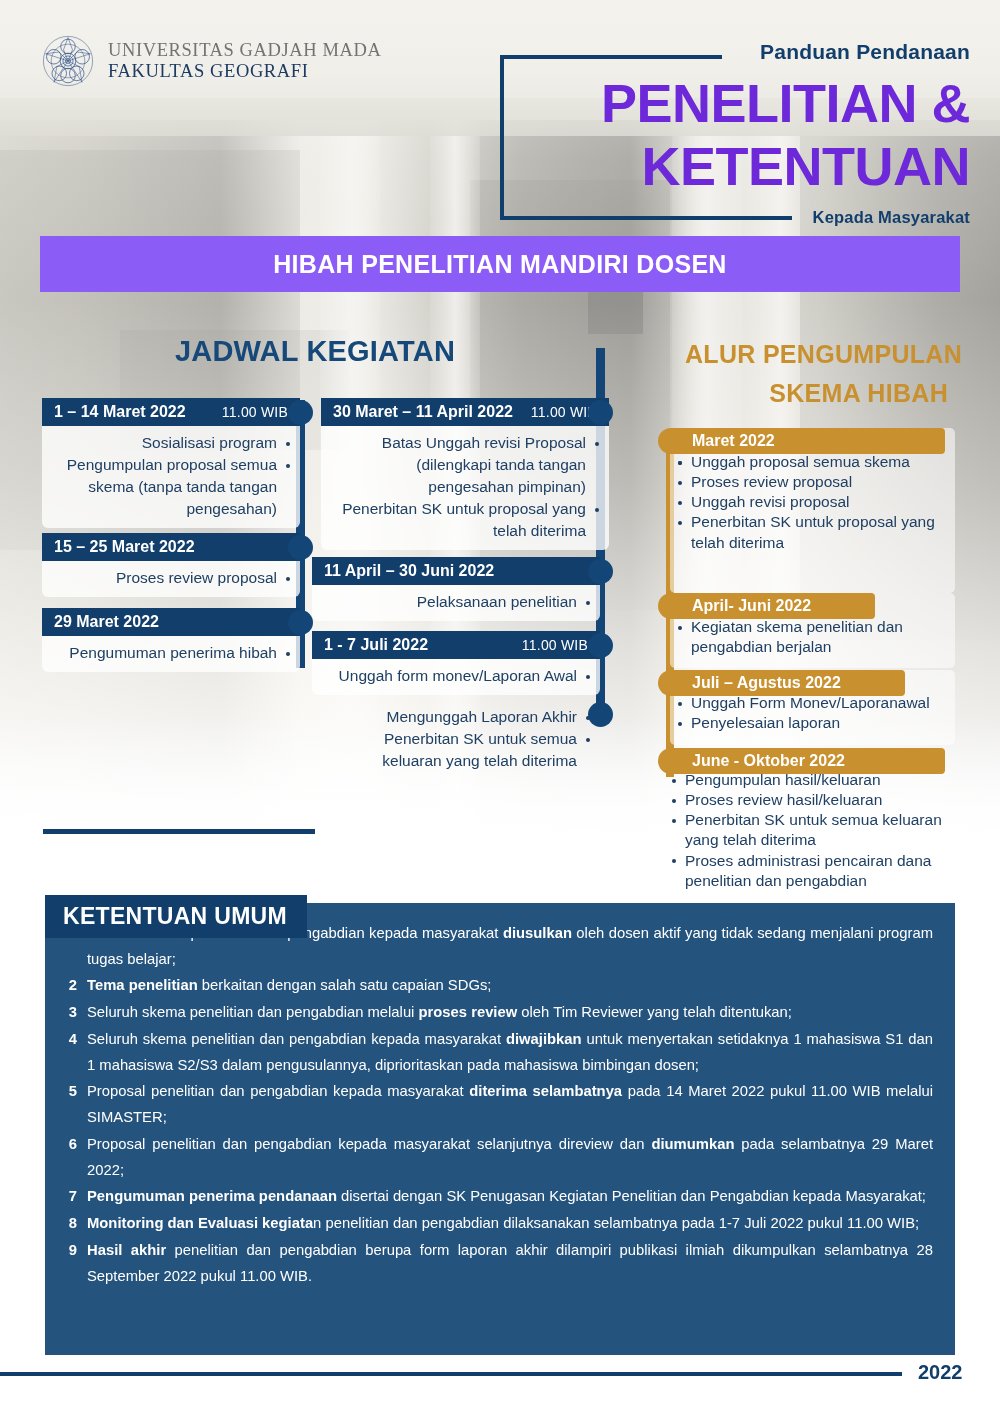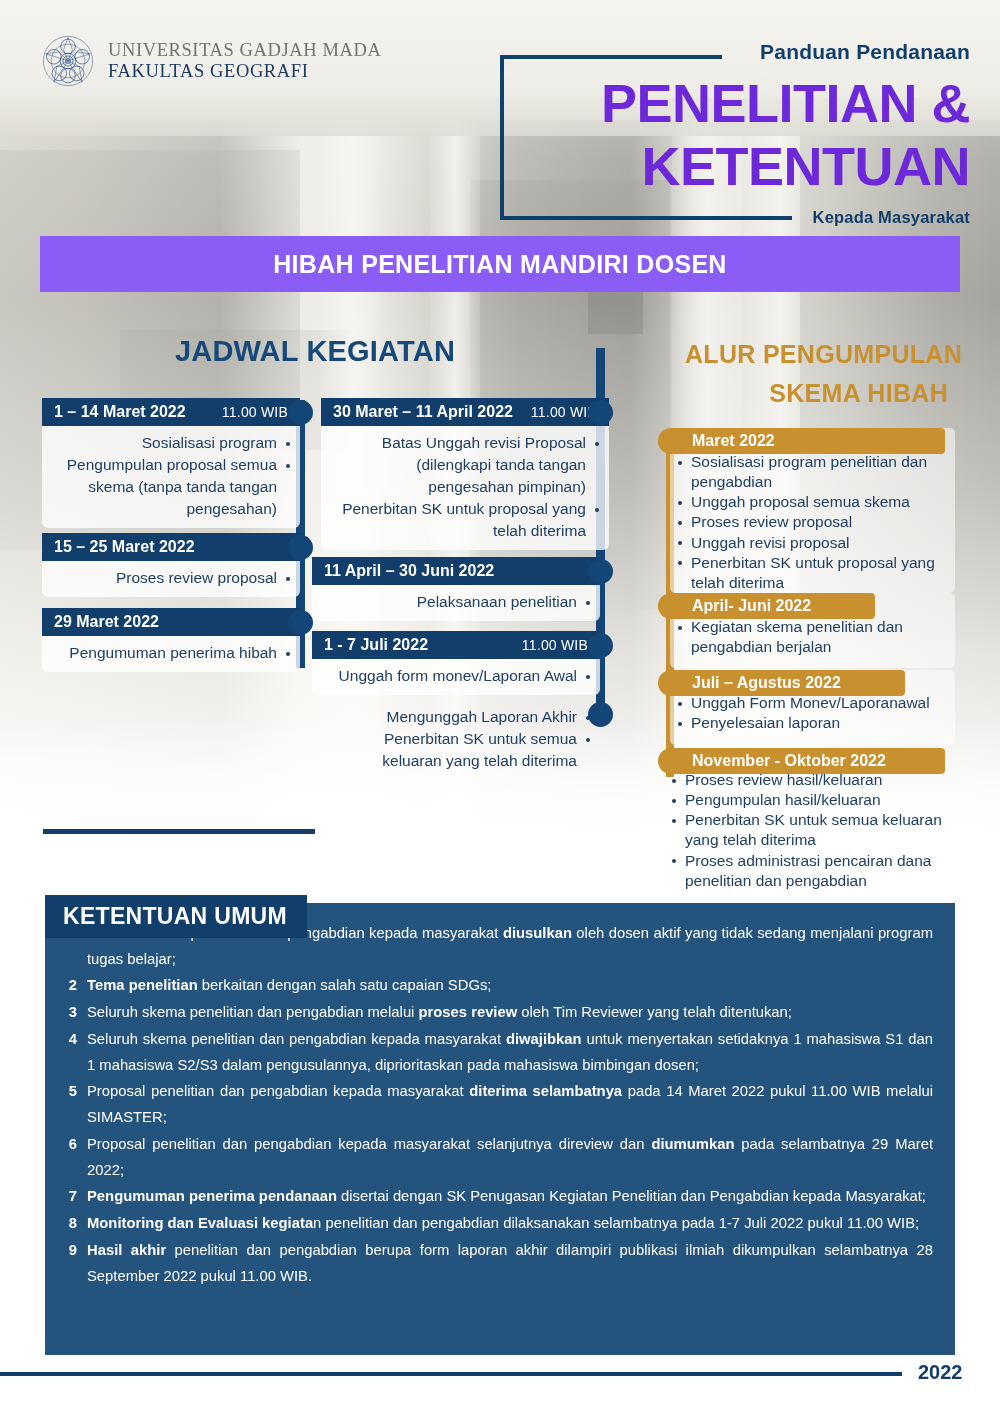--- a/index.html
+++ b/index.html
@@ -529,21 +529,21 @@
 
   <div class="flow">
     <div class="flow-rail" style="left:666px; top:432px; height:345px;"></div>
 
     <div class="flow-panel" style="left:670px; top:428px; width:285px; height:165px;"></div>
     <div class="flow-bar" style="left:670px; top:428px; width:275px;">
       <span>Maret 2022</span>
     </div>
     <div class="flow-knob" style="left:658px; top:428px;"></div>
     <div class="flow-body" style="left:678px; top:452px; width:276px;">
-      <span class="li"><span class="dot"></span><span>Sosialisasi program penelitian dan pengabdian</span></span>
+      <span class="li"><span class="dot"></span></span>
       <span class="li"><span class="dot"></span><span>Unggah proposal semua skema</span></span>
       <span class="li"><span class="dot"></span><span>Proses review proposal</span></span>
       <span class="li"><span class="dot"></span><span>Unggah revisi proposal</span></span>
       <span class="li"><span class="dot"></span><span>Penerbitan SK untuk proposal yang telah diterima</span></span>
     </div>
 
     <div class="flow-panel" style="left:670px; top:593px; width:285px; height:75px;"></div>
     <div class="flow-bar" style="left:670px; top:593px; width:205px;">
       <span>April- Juni 2022</span>
     </div>
@@ -556,26 +556,26 @@
     <div class="flow-bar" style="left:670px; top:670px; width:235px;">
       <span>Juli – Agustus 2022</span>
     </div>
     <div class="flow-knob" style="left:658px; top:670px;"></div>
     <div class="flow-body" style="left:678px; top:693px; width:280px;">
       <span class="li"><span class="dot"></span><span>Unggah Form Monev/Laporanawal</span></span>
       <span class="li"><span class="dot"></span><span>Penyelesaian laporan</span></span>
     </div>
 
     <div class="flow-bar" style="left:670px; top:748px; width:275px;">
-      <span>November - Oktober 2022</span>
+      <span>June - Oktober 2022</span>
     </div>
     <div class="flow-knob" style="left:658px; top:748px;"></div>
     <div class="flow-body" style="left:672px; top:770px; width:288px;">
+      <span class="li"><span class="dot"></span><span>Pengumpulan hasil/keluaran</span></span>
       <span class="li"><span class="dot"></span><span>Proses review hasil/keluaran</span></span>
-      <span class="li"><span class="dot"></span><span>Pengumpulan hasil/keluaran</span></span>
       <span class="li"><span class="dot"></span><span>Penerbitan SK untuk semua keluaran yang telah diterima</span></span>
       <span class="li"><span class="dot"></span><span>Proses administrasi pencairan dana penelitian dan pengabdian</span></span>
     </div>
   </div>
 
   <div class="ku-rule"></div>
   <div class="ku-title">KETENTUAN UMUM</div>
   <div class="ku-panel">
     <div class="ku-list" id="terms-list">
         <div class="ku-item">

